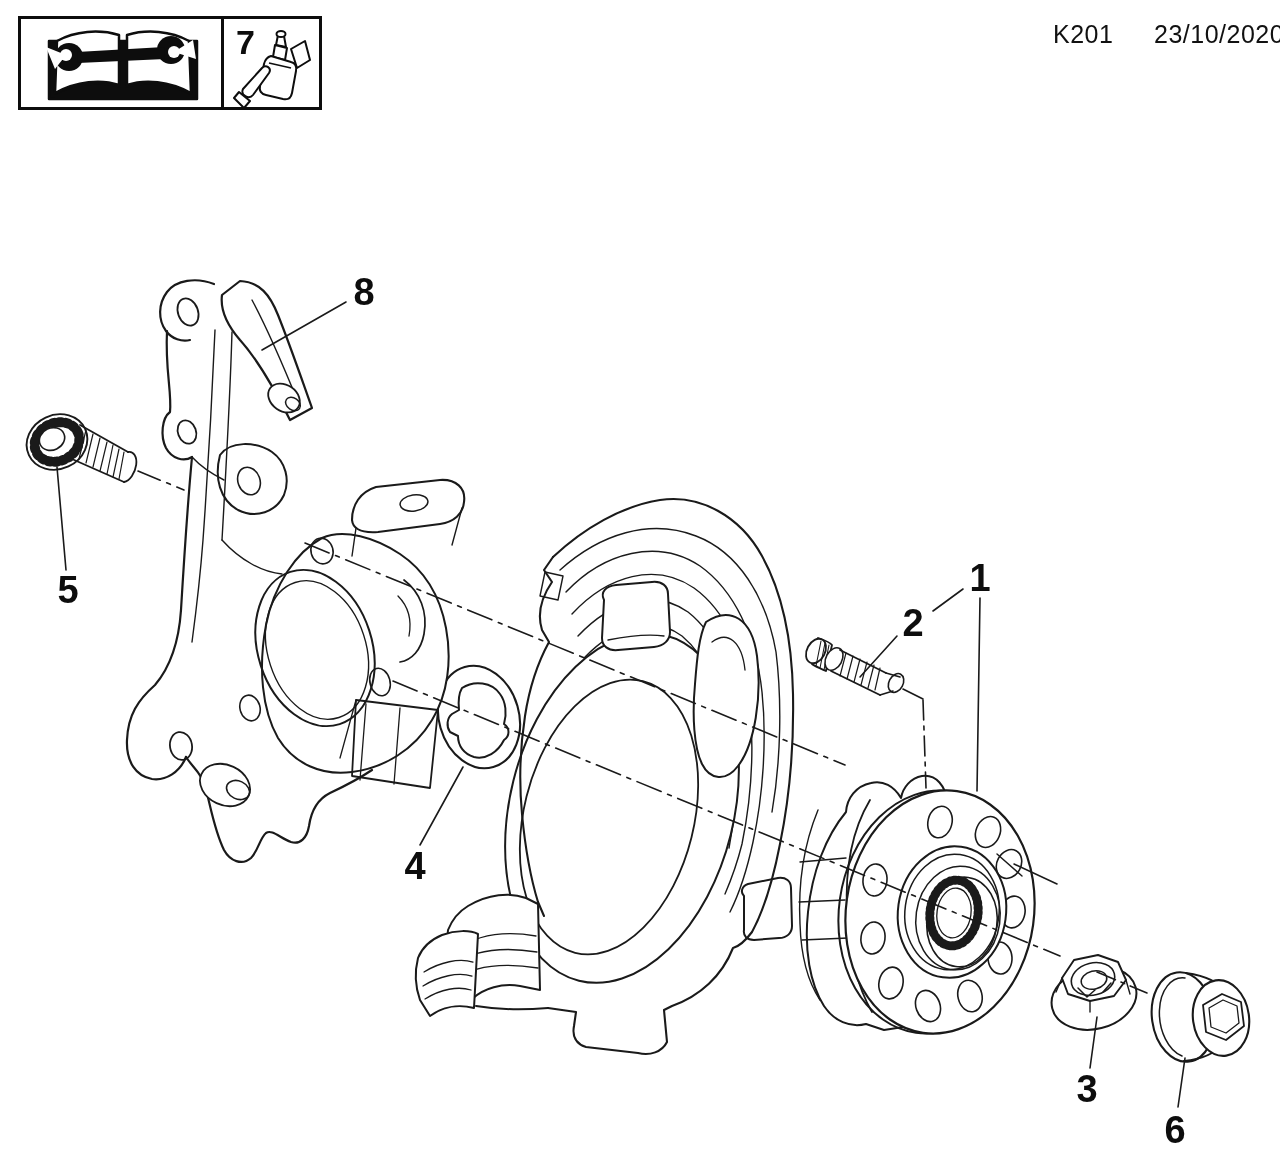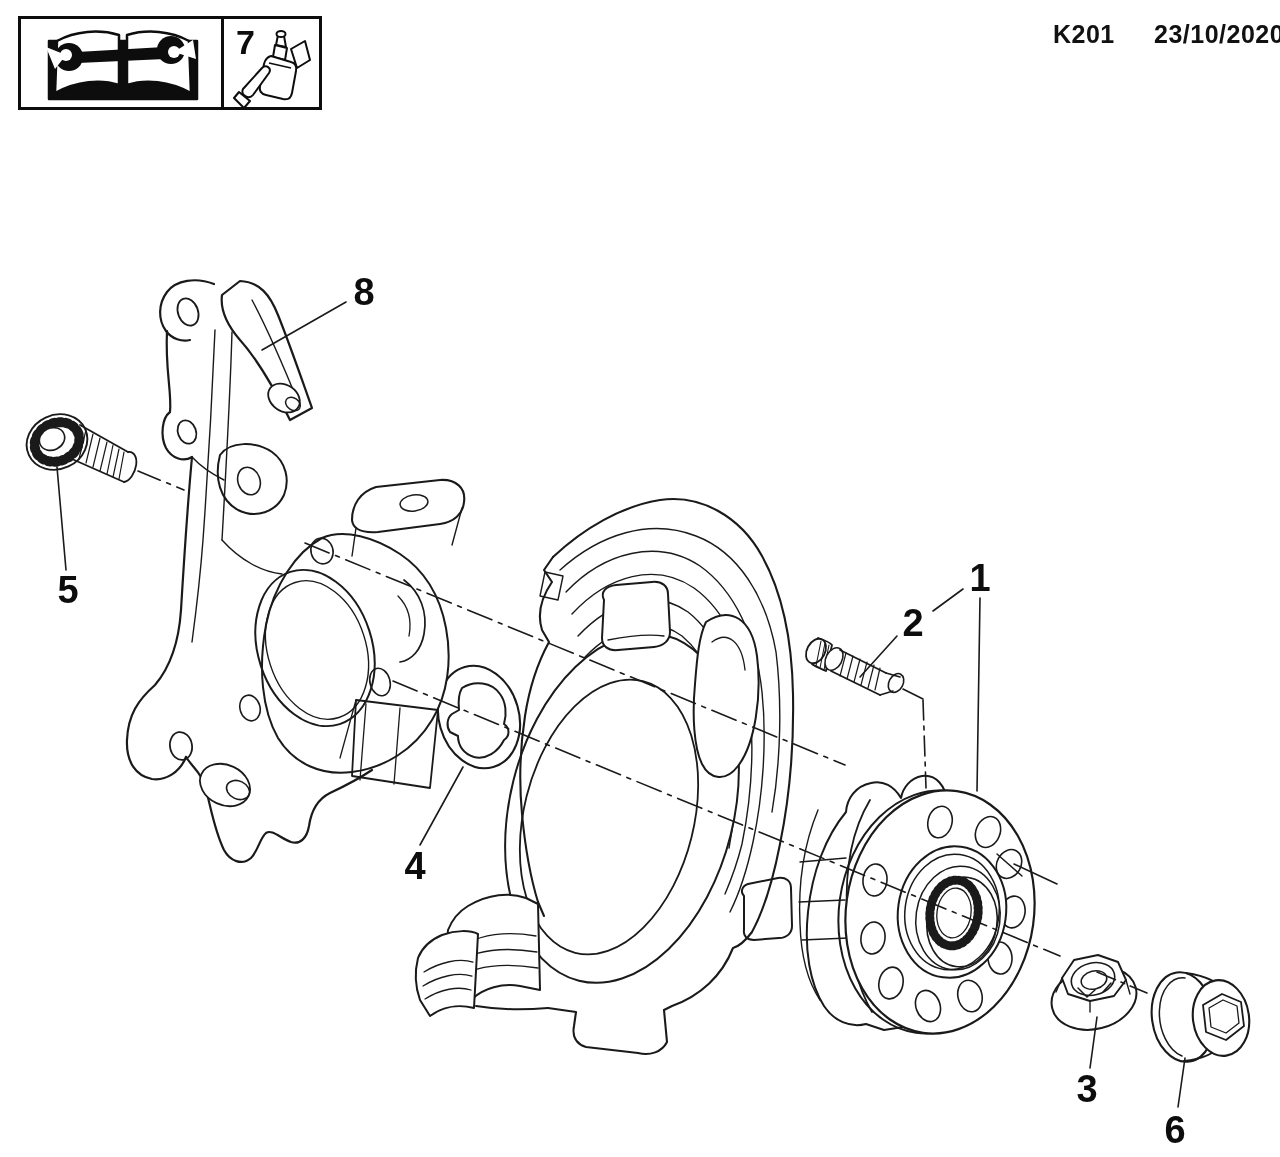--- a/index.html
+++ b/index.html
@@ -3,21 +3,21 @@
 <meta charset="utf-8">
 <style>
   html,body{margin:0;padding:0;background:#e8e8e8;}
   #stage{
     position:relative;width:1280px;height:1157px;background:#ffffff;
     font-family:"Liberation Sans","DejaVu Sans",sans-serif;color:#111;
     overflow:hidden;margin:0 auto;
   }
   #diagram{position:absolute;left:0;top:0;}
   .hdr{
-    position:absolute;top:20px;font-size:25px;font-weight:bold;
+    position:absolute;top:20px;font-size:25px;font-weight:normal;
     letter-spacing:0.5px;color:#111;white-space:nowrap;
   }
   #hdr-code{left:1053px;}
   #hdr-date{left:1154px;}
   .callout{
     position:absolute;transform:translate(-50%,-50%);
     font-size:38px;font-weight:bold;color:#0d0d0d;line-height:1;
     cursor:default;user-select:none;
   }
   #legend{

